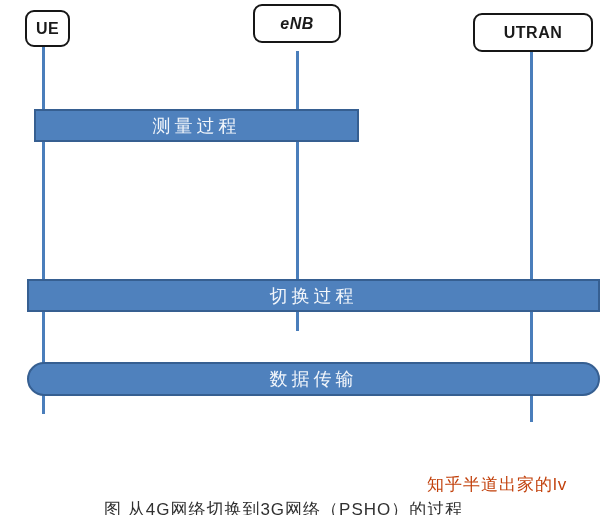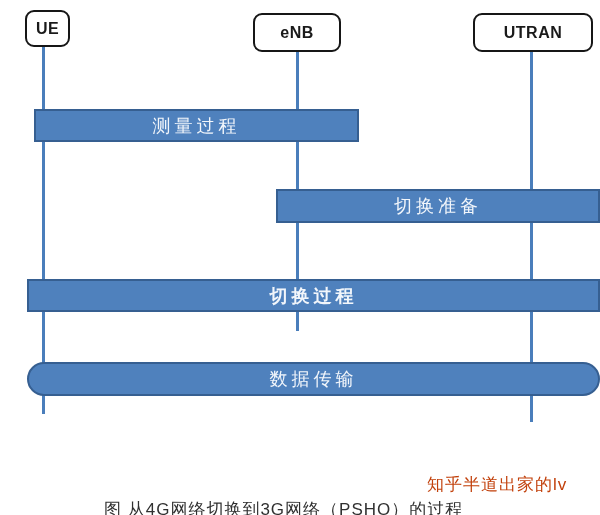--- a/index.html
+++ b/index.html
@@ -9,39 +9,39 @@
   }
   
   .actor{
     position:absolute;box-sizing:border-box;
     border:2.5px solid #161616;border-radius:9px;background:#ffffff;
     display:flex;align-items:center;justify-content:center;
     font-size:16px;font-weight:600;color:#1a1a1a;letter-spacing:0.5px;
     z-index:3;
   }
   .actor-ue{left:25px;top:10px;width:45px;height:37px;}
-  .actor-enb{left:253px;top:13px;width:88px;height:39px;}
+  .actor-enb{left:253px;top:4px;width:88px;height:39px;font-style:italic;}
   .actor-utran{left:473px;top:13px;width:120px;height:39px;text-align:center;}
   
   .lifeline{position:absolute;width:3px;background:#4a7ebb;z-index:1;}
   .lifeline-ue{left:42px;top:46px;height:368px;}
   .lifeline-enb{left:296px;top:51px;height:280px;}
   .lifeline-utran{left:530px;top:51px;height:371px;}
   
   .bar{
     position:absolute;box-sizing:border-box;
     background:#4f81bd;border:2px solid #365f91;
     display:flex;align-items:center;justify-content:center;
     color:#f2f6fb;font-size:18px;letter-spacing:4px;
     z-index:2;
     margin-left:11px;
   }
   .bar-measure {left:23px; top:109px;width:325px;height:33px;}
   .bar-prepare {left:265px;top:189px;width:324px;height:34px;}
-  .bar-handover{left:16px; top:279px;width:573px;height:33px;font-weight:bold;}
+  .bar-handover{left:16px; top:279px;width:573px;height:33px;}
   .bar-data    {left:16px; top:362px;width:573px;height:34px;border-radius:17px;}
   
   .caption{
     position:absolute;left:104px;top:498px;
     font-size:17px;color:#303030;letter-spacing:1px;white-space:nowrap;
     z-index:4;
   }
   .watermark{
     position:absolute;left:427px;top:473px;
     font-size:17px;color:#c2410c;letter-spacing:1px;white-space:nowrap;
@@ -63,23 +63,20 @@
   <div class="actor actor-enb">
     <span>eNB</span>
   </div>
   <div class="actor actor-utran">
     <span>UTRAN</span>
   </div>
 
   <div class="bar bar-measure">
     <span>测量过程</span>
   </div>
-  <div class="bar bar-prepare">
-    <span>切换准备</span>
-  </div>
   <div class="bar bar-handover">
     <span>切换过程</span>
   </div>
   <div class="bar bar-data">
     <span>数据传输</span>
   </div>
 
   <div class="caption">图 从4G网络切换到3G网络（PSHO）的过程</div>
   <div class="watermark">知乎半道出家的lv</div>
 

